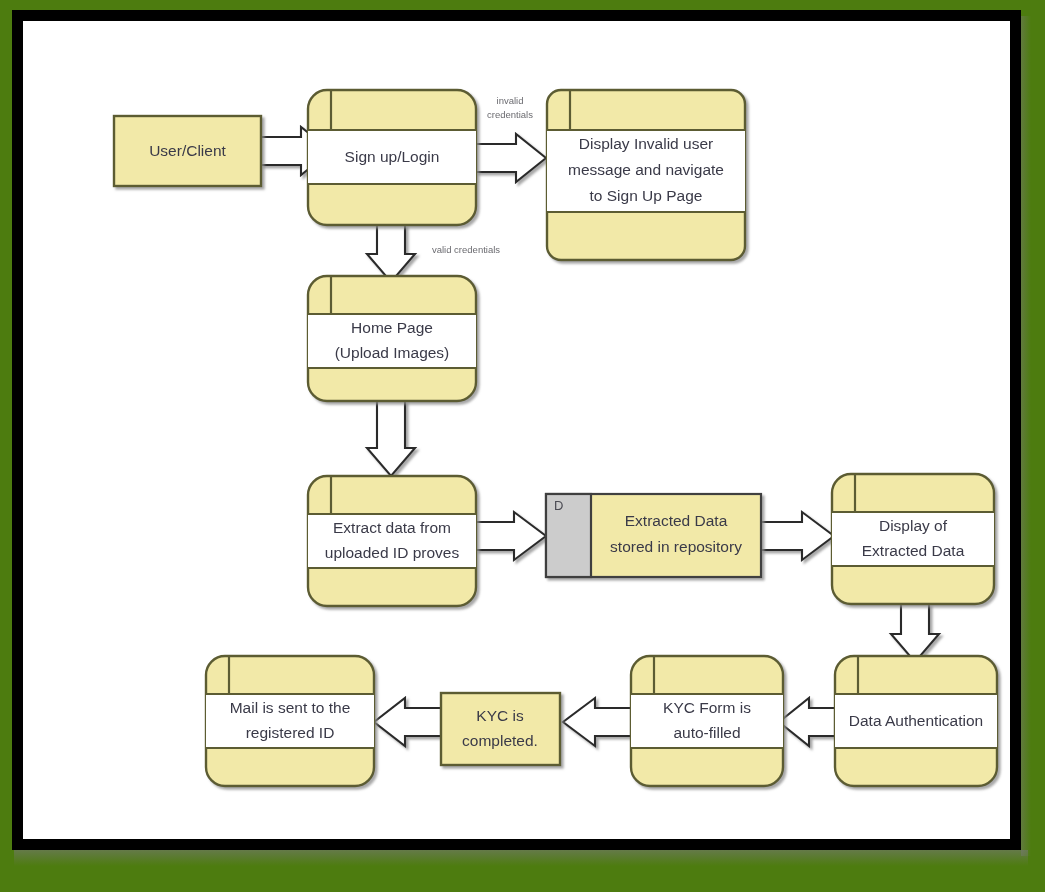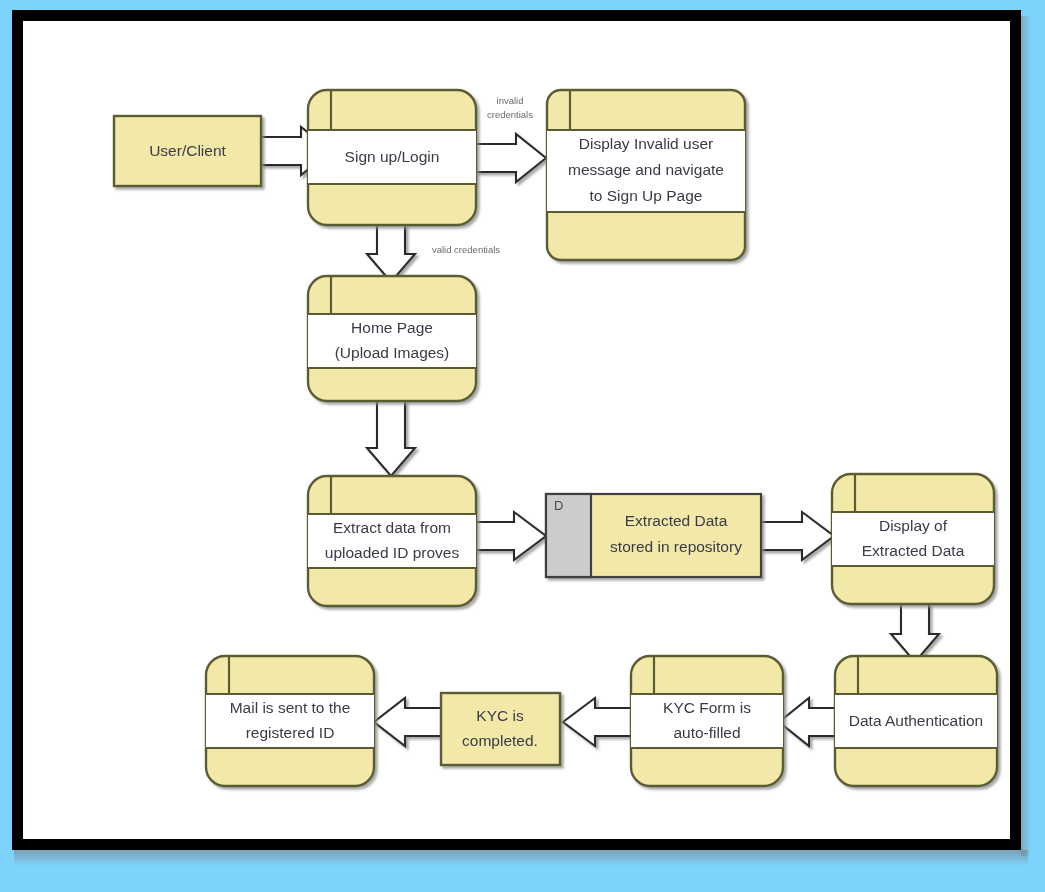--- a/index.html
+++ b/index.html
@@ -5,21 +5,21 @@
   html, body {
     margin: 0;
     padding: 0;
     background: #ffffff;
     font-family: "Liberation Sans", sans-serif;
   }
   #page {
     position: relative;
     width: 1045px;
     height: 892px;
-    background: #7dd3fc;
+    background: #4d7c0f;
     overflow: hidden;
   }
   #frame {
     position: absolute;
     left: 12px;
     top: 10px;
     width: 1009px;
     height: 840px;
     box-sizing: border-box;
     border: 11px solid #000000;

